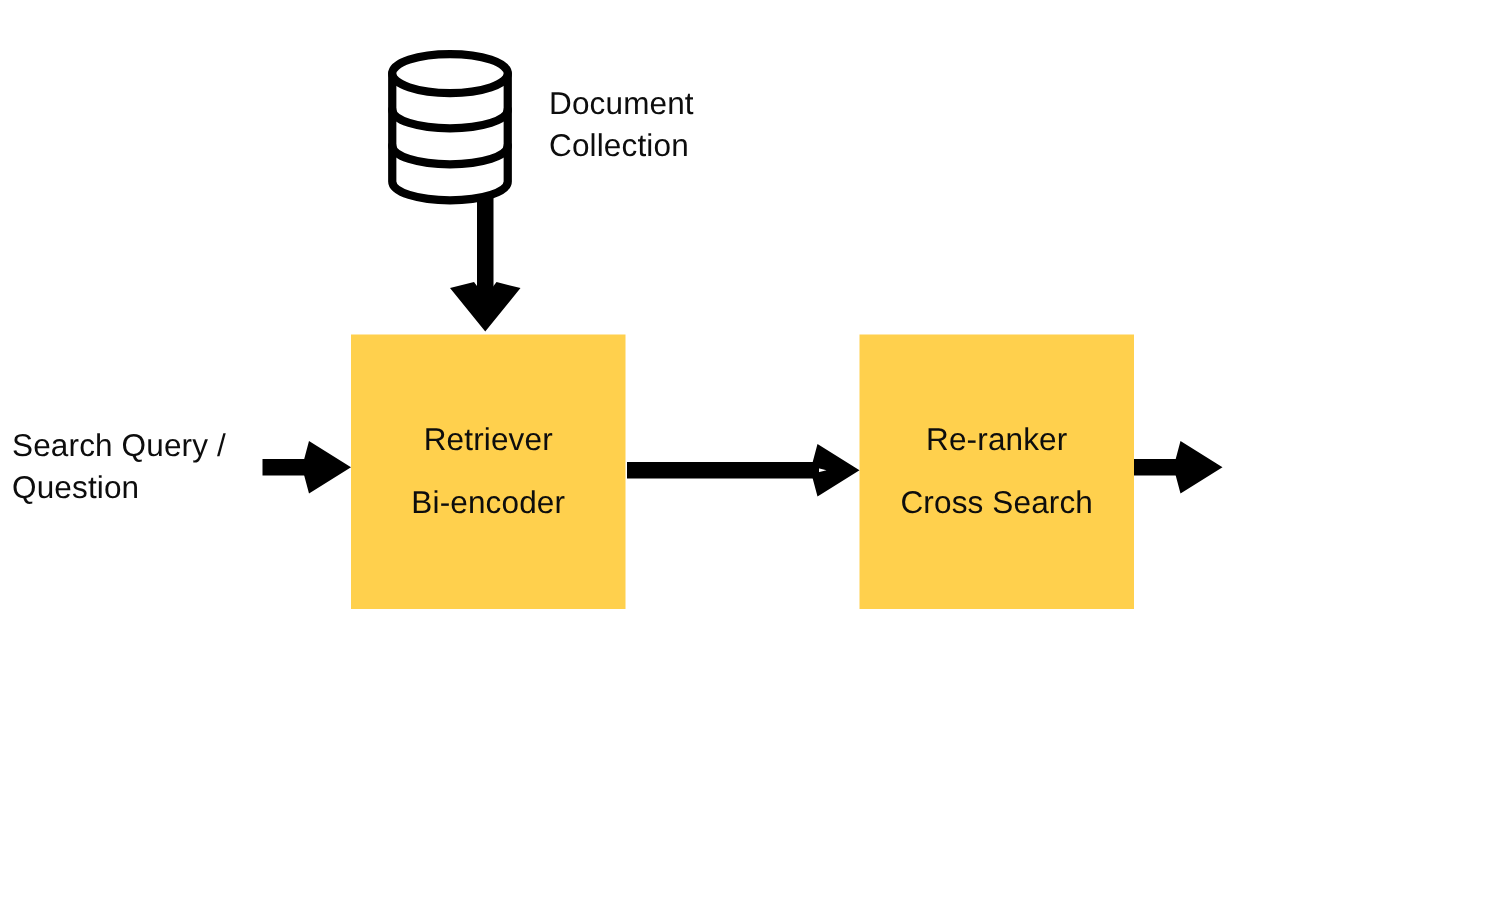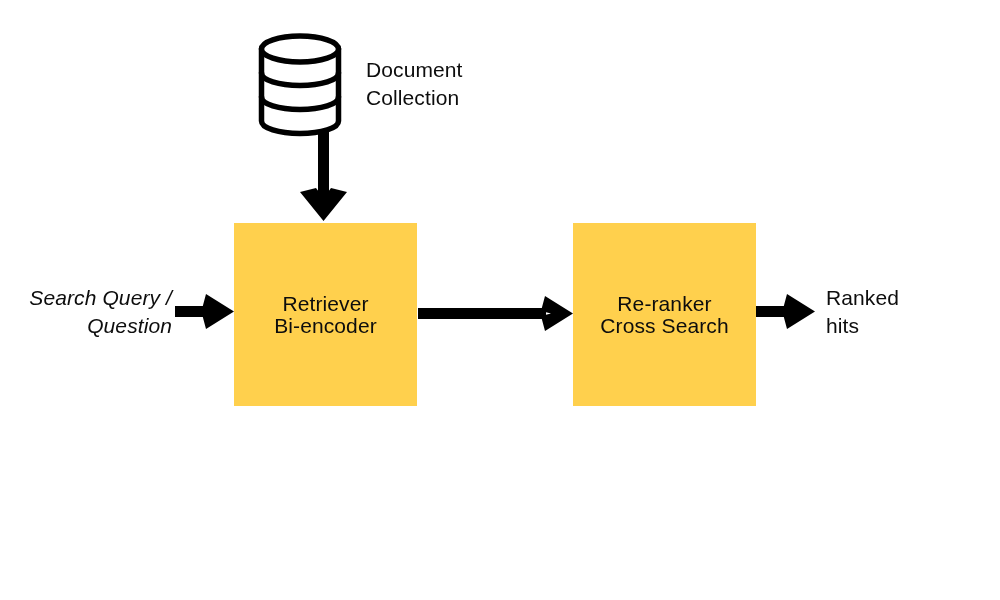--- a/index.html
+++ b/index.html
@@ -39,22 +39,21 @@
   }
   #doc-collection-label {
     left: 366px;
     top: 56px;
     text-align: left;
   }
   #query-label {
     left: 8px;
     top: 284px;
     width: 164px;
-    text-align: right;
-    font-style: italic;
+    text-align: left;
   }
   #output-label {
     left: 826px;
     top: 284px;
     width: 160px;
     text-align: left;
   }
 
   
   .process-box {
@@ -62,21 +61,21 @@
     height: 183px;
     background: #ffd04d;
     display: flex;
     align-items: center;
     justify-content: center;
     box-sizing: border-box;
   }
   .process-box .box-text {
     color: #0d0d0d;
     font-size: 21px;
-    line-height: 22px;
+    line-height: 42px;
     text-align: center;
     white-space: pre-line;
     letter-spacing: 0.1px;
   }
   #retriever-box { left: 234px; top: 223px; }
   #reranker-box  { left: 573px; top: 223px; }
 
   
   #arrow-layer {
     left: 0;
@@ -123,22 +122,20 @@
 
     <path d="M5.5 64 C5.5 71.2 22.7 76.5 44 76.5 C65.3 76.5 82.5 71.2 82.5 64" fill="none" stroke="#000000" stroke-width="5.5" stroke-linecap="round"></path>
   </svg>
 
   <div class="abs diagram-label" id="doc-collection-label">Document
 Collection</div>
 
   <div class="abs diagram-label" id="query-label">Search Query /
 Question</div>
 
-  <div class="abs diagram-label" id="output-label">Ranked
-hits</div>
 
   <div class="abs process-box" id="retriever-box">
     <span class="box-text">Retriever
 Bi-encoder</span>
   </div>
 
   <div class="abs process-box" id="reranker-box">
     <span class="box-text">Re-ranker
 Cross Search</span>
   </div>

